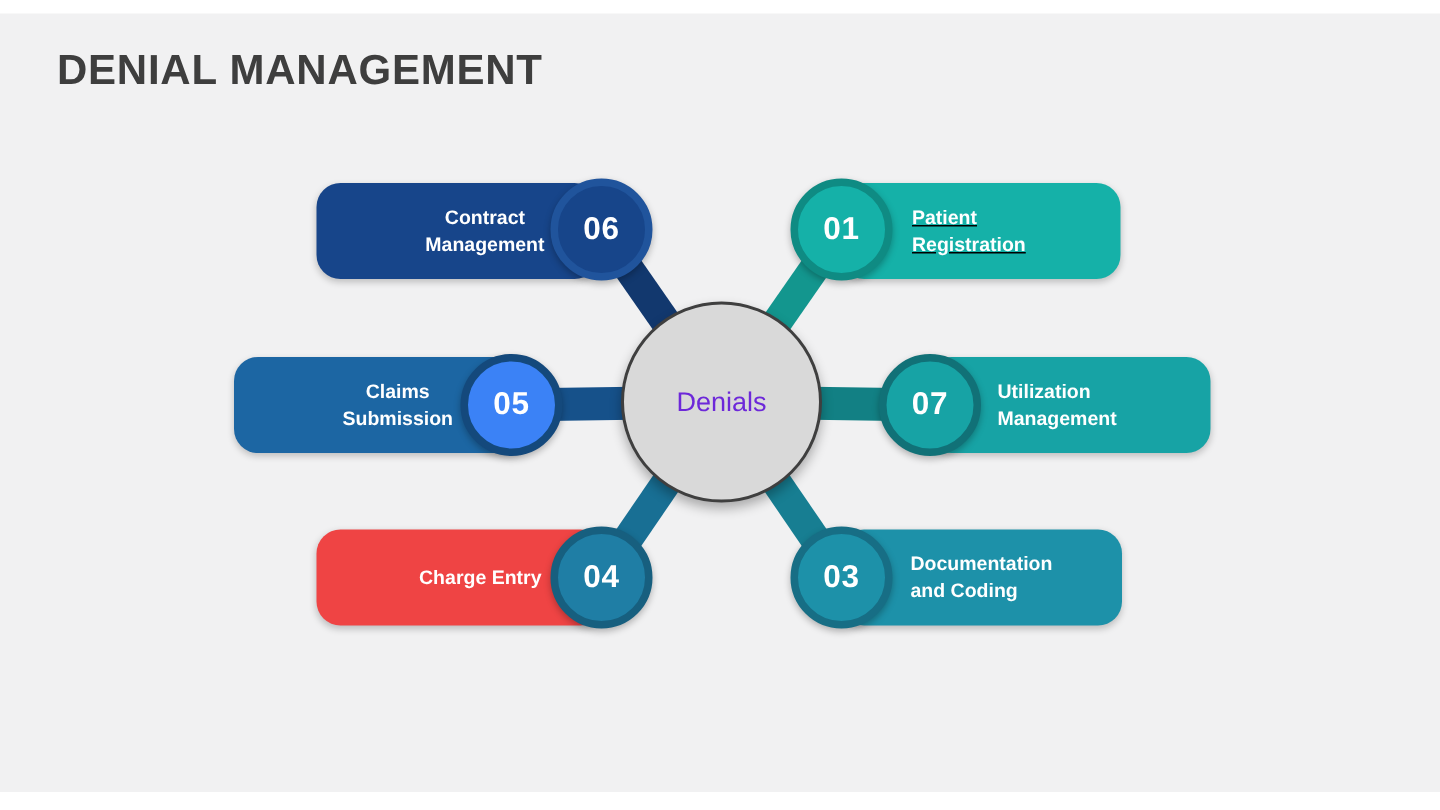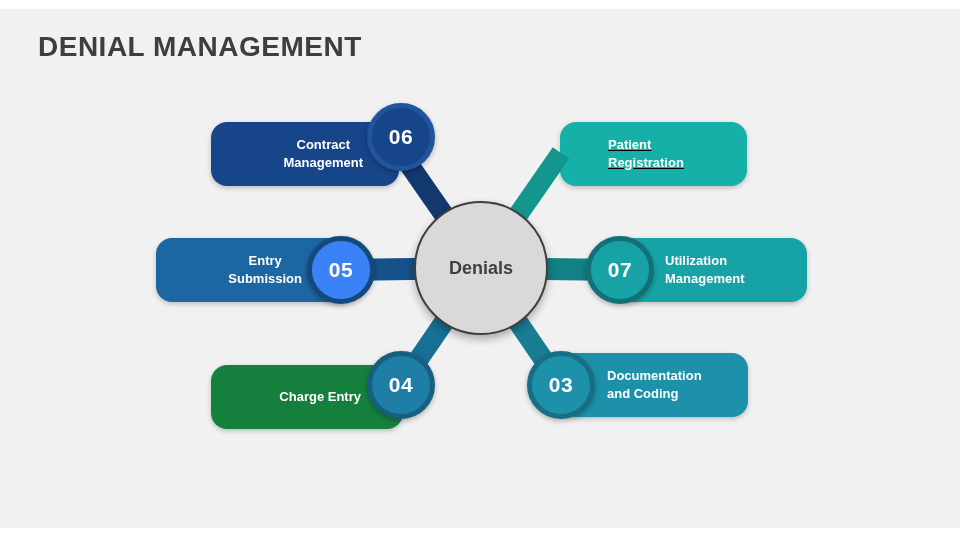--- a/index.html
+++ b/index.html
@@ -77,22 +77,22 @@
     background: #d9d9d9;
     border: 2px solid #3f3f3f;
     z-index: 5;
     display: flex;
     align-items: center;
     justify-content: center;
     box-shadow: 0 4px 8px rgba(0,0,0,0.3);
   }
   .center-label {
     font-size: 18px;
-    font-weight: 700;
-    color: #404040;
+    font-weight: 400;
+    color: #6d28d9;
   }
 </style>
 </head>
 <body>
 
 <div class="page">
   <div class="slide">
 
     <div class="slide-title">DENIAL MANAGEMENT</div>
 
@@ -109,42 +109,45 @@
       <div class="pill-text">Contract
 Management</div>
     </div>
 
     <div class="pill side-right" style="left: 560px; top: 113px; width: 187px; padding-left: 48px; background: rgb(21, 177, 168); text-decoration: underline;">
       <div class="pill-text">Patient
 Registration</div>
     </div>
 
     <div class="pill side-left" style="left: 156px; top: 229px; width: 198px; padding-right: 52px; background: rgb(28, 102, 163);">
-      <div class="pill-text">Entry
+      <div class="pill-text">Claims
 Submission</div>
     </div>
 
     <div class="pill side-right" style="left: 618px; top: 229px; width: 189px; padding-left: 47px; background: rgb(23, 163, 165);">
       <div class="pill-text">Utilization
 Management</div>
     </div>
 
-    <div class="pill side-left" style="left: 211px; top: 356px; width: 192px; padding-right: 42px; background: #15803d;">
+    <div class="pill side-left" style="left: 211px; top: 344px; width: 192px; padding-right: 42px; background: #ef4444;">
       <div class="pill-text">Charge Entry</div>
     </div>
 
     <div class="pill side-right" style="left: 560px; top: 344px; width: 188px; padding-left: 47px; background: rgb(29, 145, 169);">
       <div class="pill-text">Documentation
 and Coding</div>
     </div>
 
-    <div class="numcircle" style="left: 367px; top: 94px; background: rgb(23, 69, 138); border-color: rgb(32, 84, 156); align-items: center;">
+    <div class="numcircle" style="left: 367px; top: 110px; background: rgb(23, 69, 138); border-color: rgb(32, 84, 156); align-items: center;">
       <span>06</span>
     </div>
 
+    <div class="numcircle" style="left: 527px; top: 110px; background: rgb(21, 177, 168); border-color: rgb(15, 139, 131);">
+      <span>01</span>
+    </div>
 
     <div class="numcircle" style="left: 307px; top: 227px; background: #3b82f6; border-color: rgb(20, 73, 124);">
       <span>05</span>
     </div>
 
     <div class="numcircle" style="left: 586px; top: 227px; background: rgb(23, 163, 165); border-color: rgb(17, 113, 119);">
       <span>07</span>
     </div>
 
     <div class="numcircle" style="left: 367px; top: 342px; background: rgb(31, 126, 165); border-color: rgb(23, 95, 127);">

